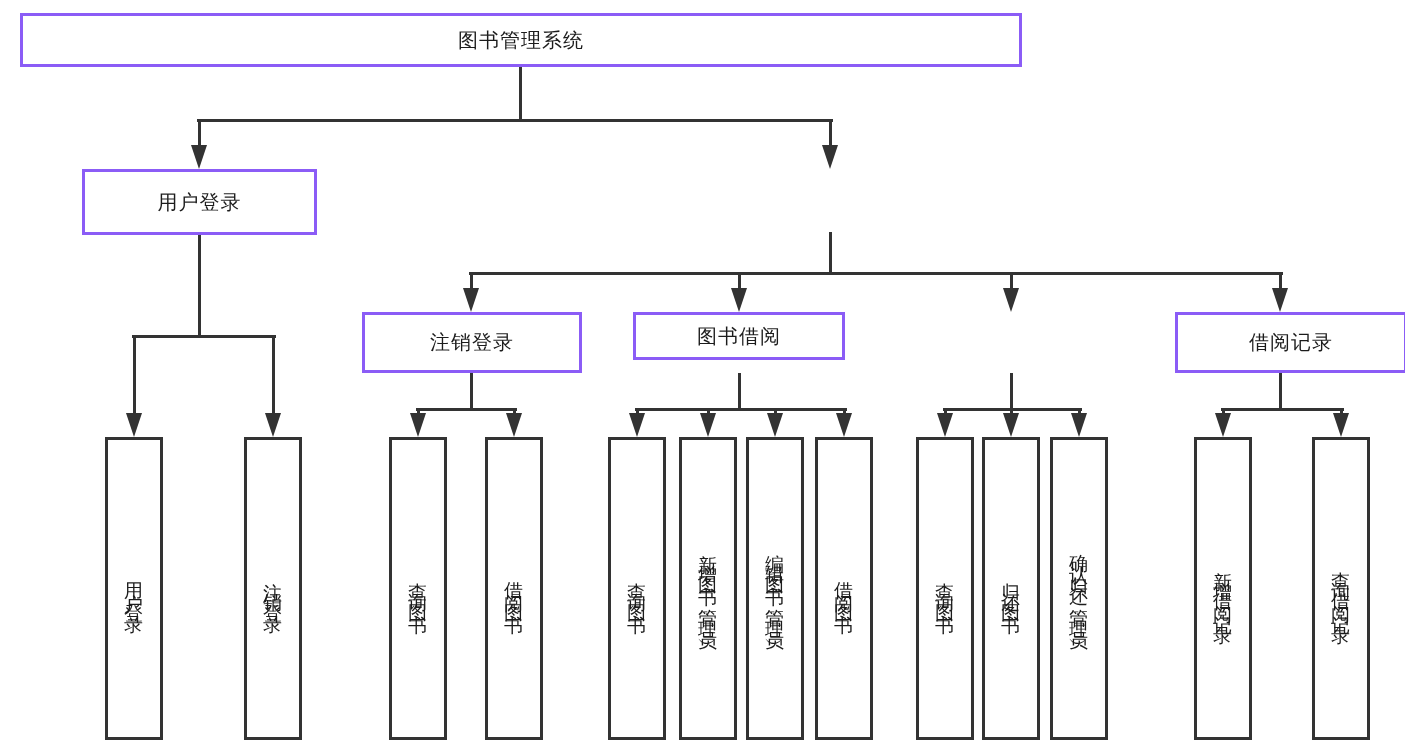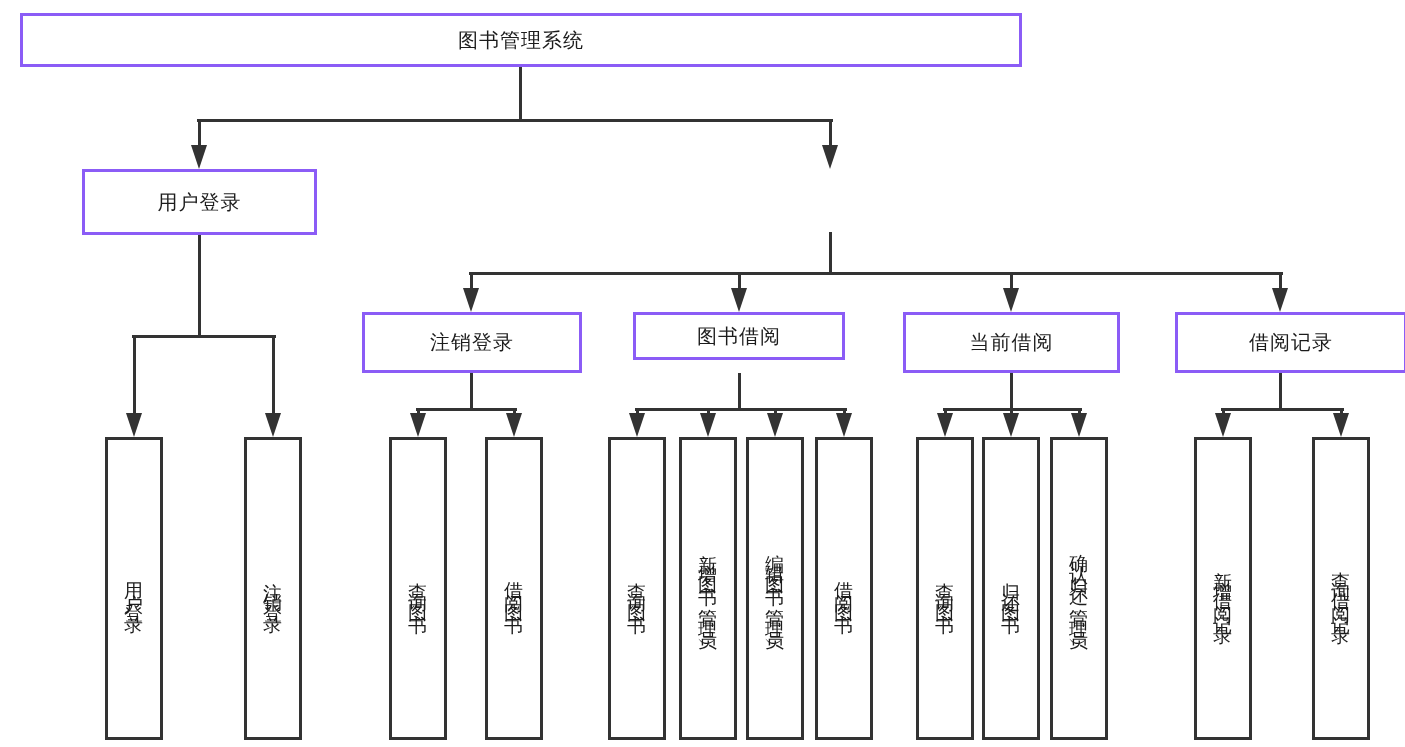--- a/index.html
+++ b/index.html
@@ -61,21 +61,20 @@
   <div class="arrow" style="left:463px; top:288px;"></div>
   <div class="vline" style="left:738px; top:272px; height:16px;"></div>
   <div class="arrow" style="left:731px; top:288px;"></div>
   <div class="vline" style="left:1010px; top:272px; height:16px;"></div>
   <div class="arrow" style="left:1003px; top:288px;"></div>
   <div class="vline" style="left:1279px; top:272px; height:16px;"></div>
   <div class="arrow" style="left:1272px; top:288px;"></div>
 
   <div class="box" style="left:362px; top:312px; width:220px; height:61px;">注销登录</div>
   <div class="box" style="left:633px; top:312px; width:212px; height:48px;">图书借阅</div>
-  <div class="box" style="left:903px; top:312px; width:217px; height:61px;">当前借阅</div>
   <div class="box" style="left:1175px; top:312px; width:232px; height:61px;">借阅记录</div>
 
   <div class="vline" style="left:470px; top:373px; height:38px;"></div>
   <div class="hline" style="left:416px; top:408px; width:101px;"></div>
   <div class="vline" style="left:417px; top:408px; height:5px;"></div>
   <div class="arrow" style="left:410px; top:413px;"></div>
   <div class="vline" style="left:513px; top:408px; height:5px;"></div>
   <div class="arrow" style="left:506px; top:413px;"></div>
 
   <div class="vline" style="left:738px; top:373px; height:38px;"></div>

